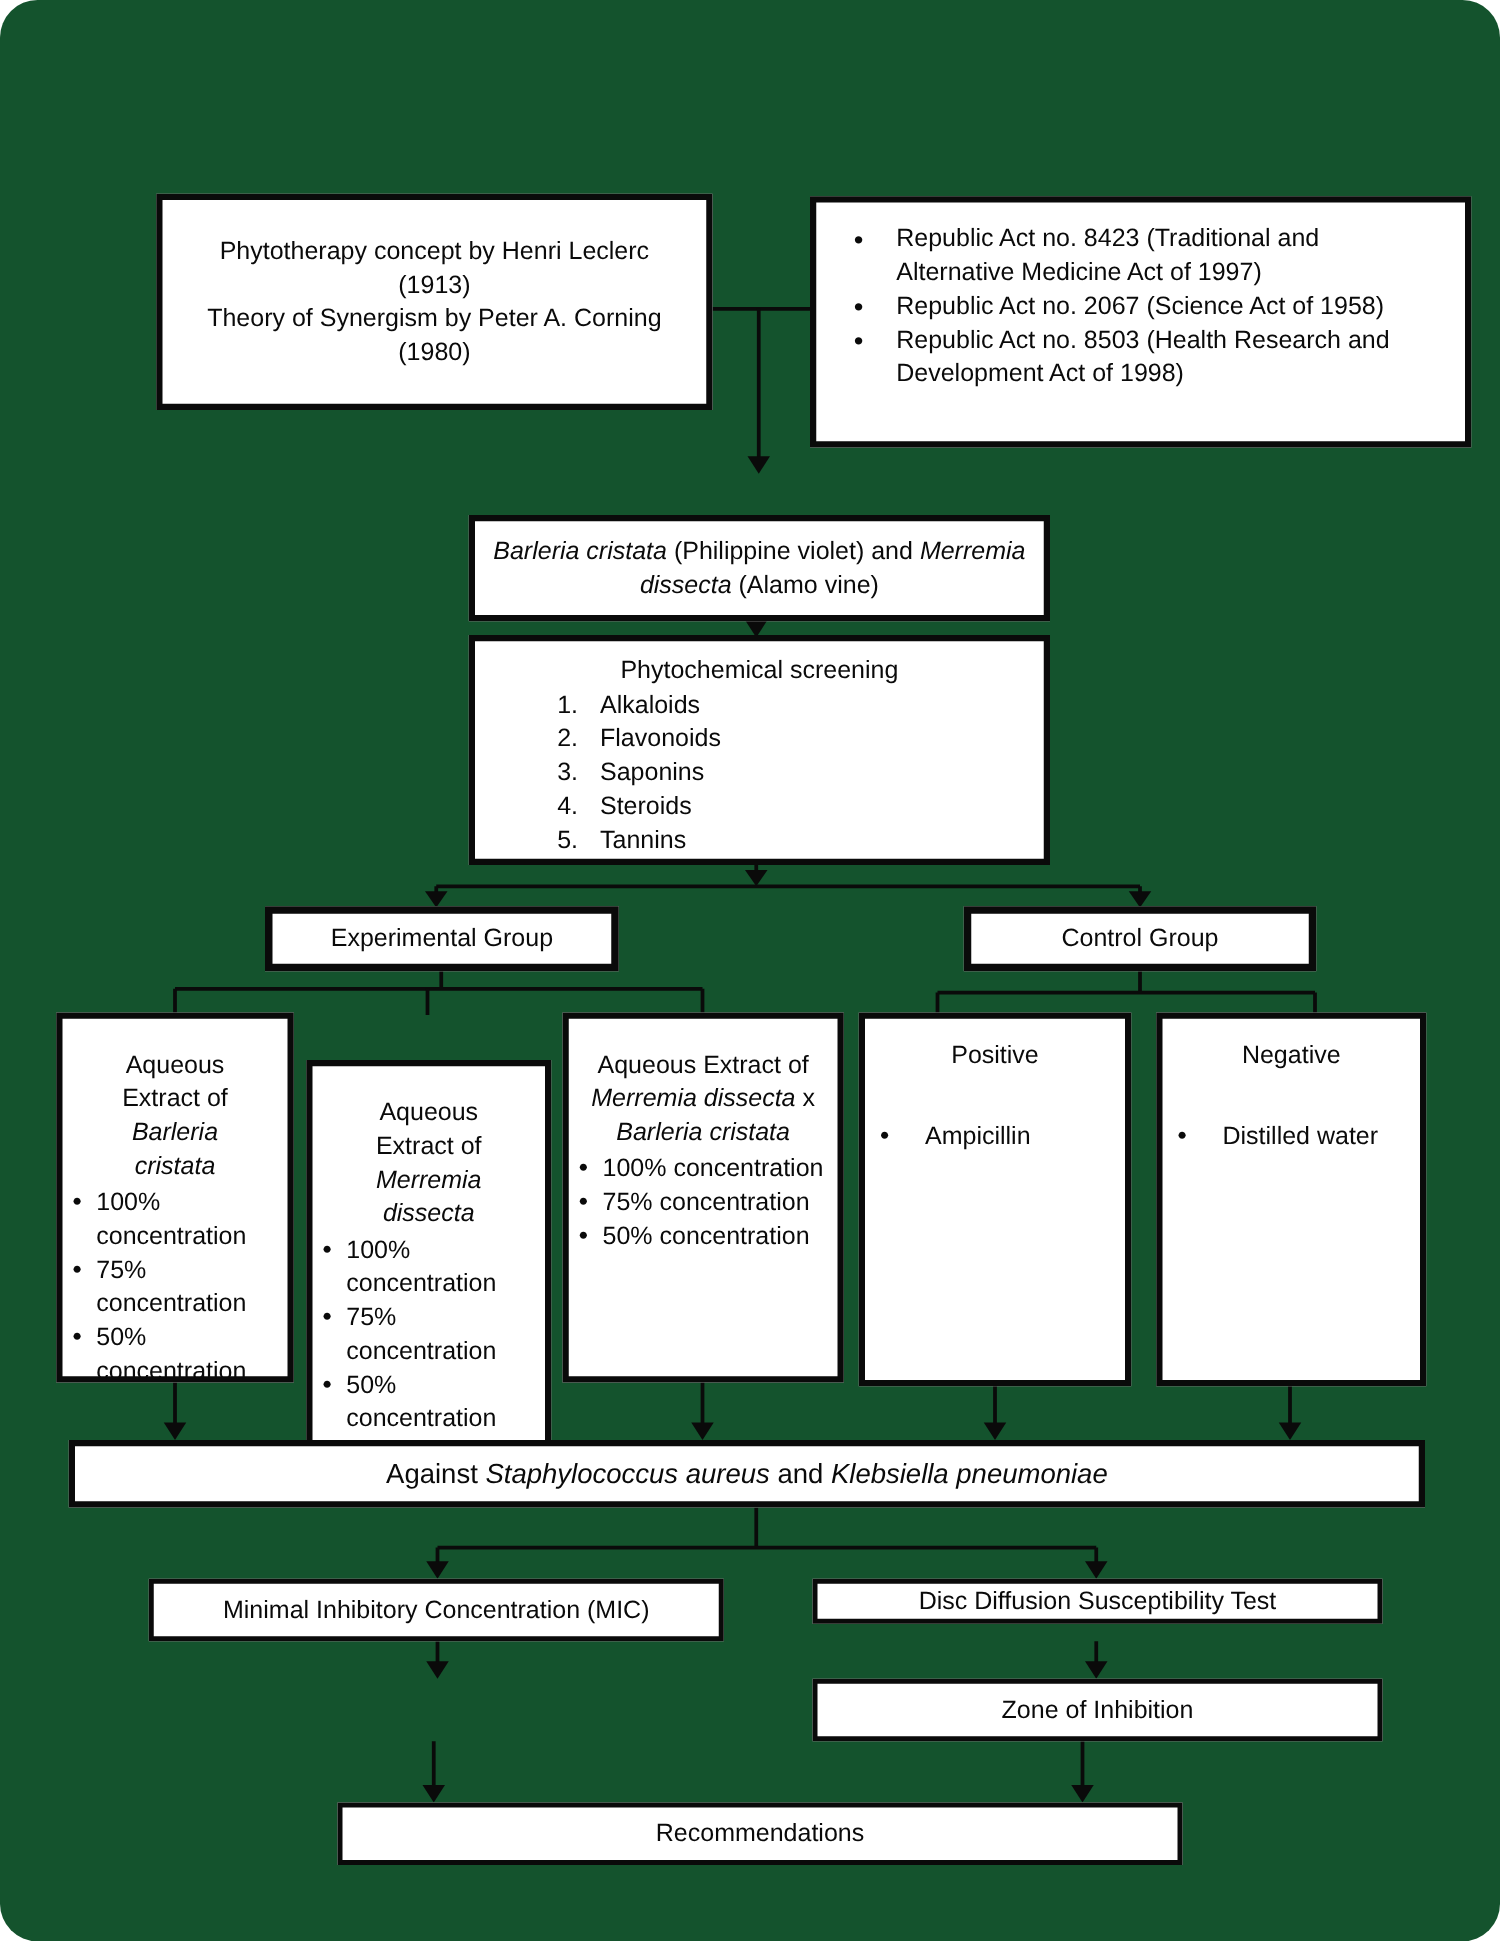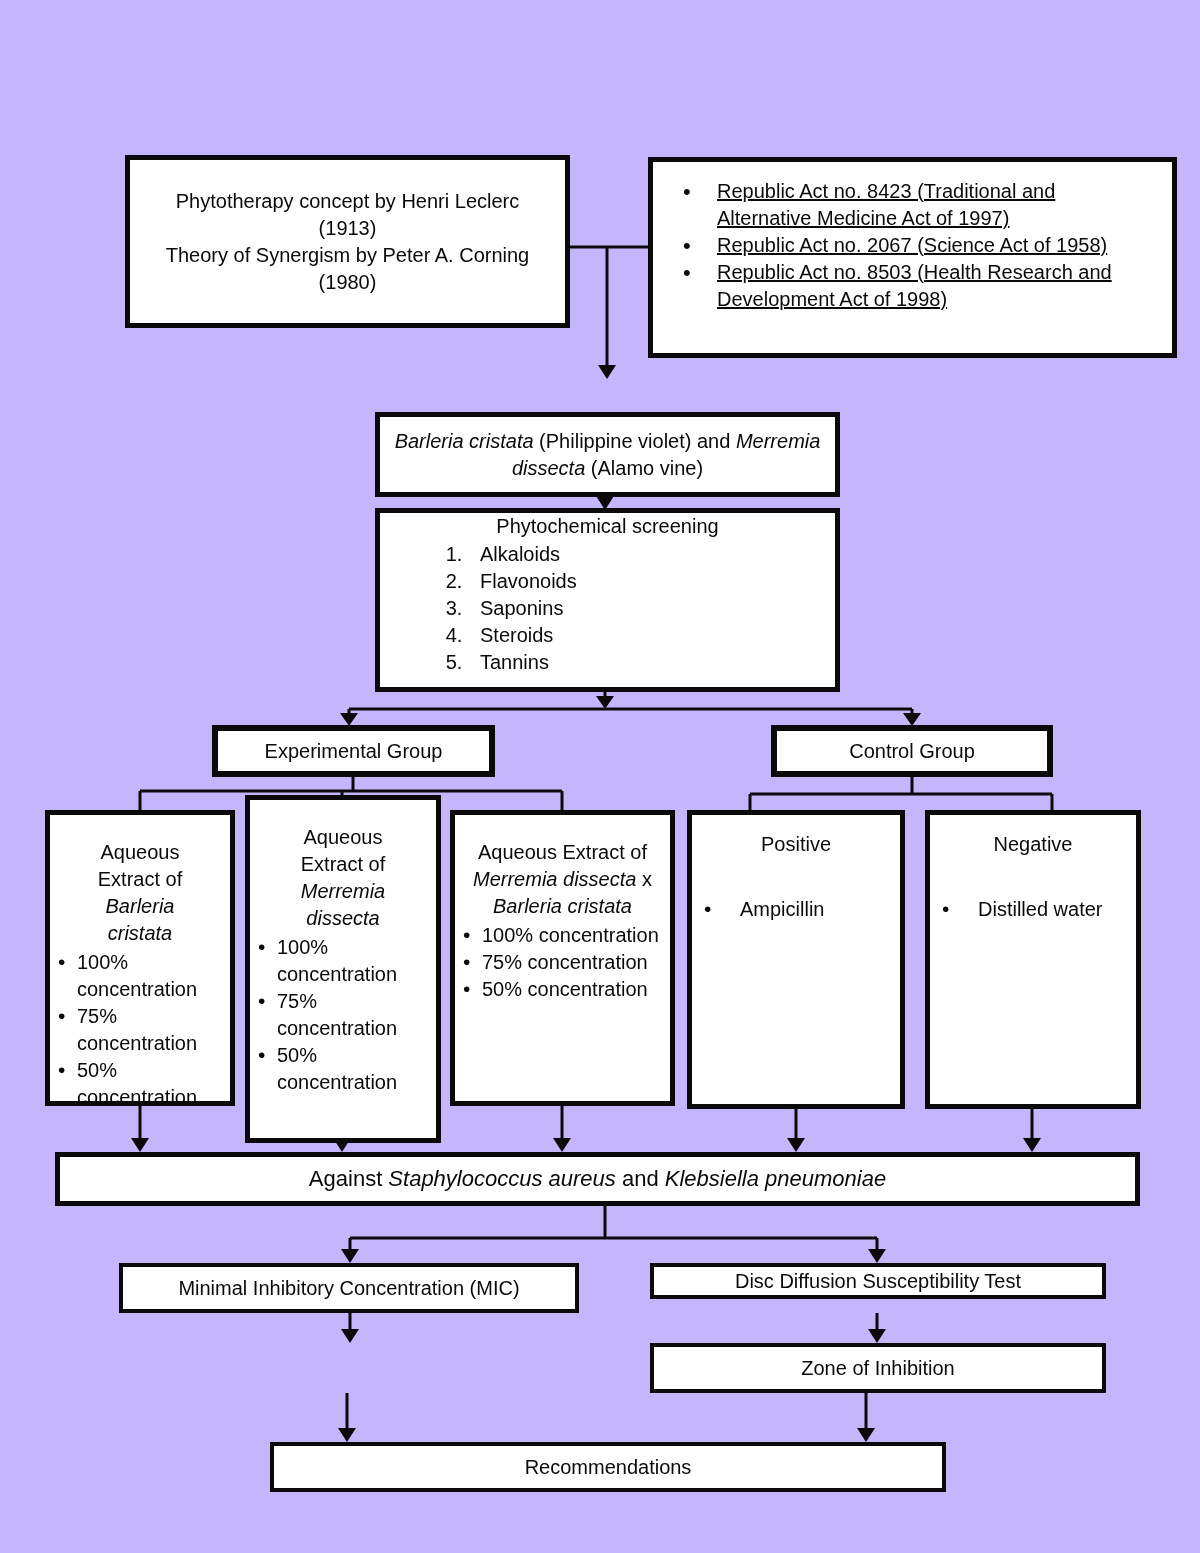--- a/index.html
+++ b/index.html
@@ -1,46 +1,47 @@
 <!DOCTYPE html>
 <html><head>
 <meta charset="utf-8">
 <style>
   html,body{margin:0;padding:0;background:#ffffff;}
   #canvas{
     position:relative;
     width:1200px;height:1553px;
-    background:#c4b5fd;
+    background:#14532d;
     font-family:"Liberation Sans", sans-serif;
     color:#0a0a0a;
     overflow:hidden;
+    border-radius:30px;
   }
   .box{
     position:absolute;
     box-sizing:border-box;
     border:5px solid #0a0a0a;
     background:#ffffff;
     font-size:20px;
     line-height:1.35;
   }
   .thin{border-width:4px;}
   .center-flex{display:flex;flex-direction:column;justify-content:center;align-items:center;text-align:center;}
   .it{font-style:italic;}
   p{margin:0;}
   ul,ol{margin:0;}
   
   .theory p{max-width:385px;}
   
-  .acts ul{list-style:none;padding:16px 18px 0 0;margin:0;text-decoration:underline;}
+  .acts ul{list-style:none;padding:16px 18px 0 0;margin:0;}
   .acts li{position:relative;padding-left:64px;text-align:left;}
   .acts li::before{content:"\2022";position:absolute;left:30px;top:-1px;font-size:22px;}
   
   .plants p{max-width:430px;}
   
-  .screening{}
+  .screening{padding-top:10px;}
   .screening .title{text-align:center;}
   .screening ol{padding-left:88px;margin-top:1px;}
   .screening li{padding-left:12px;}
   
   .col{padding-top:20px;}
   .col .title{text-align:center;margin:4px auto 0;}
   .t-narrow1{max-width:114px;}
   .t-narrow2{max-width:124px;}
   .t-wide{max-width:196px;}
   .col ul{list-style:none;padding:2px 4px 0 0;}
@@ -157,21 +158,21 @@
 
   <div class="box col" style="left:45px;top:810px;width:190px;height:296px;">
     <p class="title t-narrow1"><span>Aqueous Extract of </span><span class="it">Barleria cristata</span></p>
     <ul>
       <li>100% concentration</li>
       <li>75% concentration</li>
       <li>50% concentration</li>
     </ul>
   </div>
 
-  <div class="box col" style="left:245px;top:795px;width:196px;height:348px;">
+  <div class="box col" style="left:245px;top:848px;width:196px;height:348px;">
     <p class="title t-narrow2"><span>Aqueous Extract of </span><span class="it">Merremia dissecta</span></p>
     <ul>
       <li>100% concentration</li>
       <li>75% concentration</li>
       <li>50% concentration</li>
     </ul>
   </div>
 
   <div class="box col" style="left:450px;top:810px;width:225px;height:296px;">
     <p class="title t-wide"><span>Aqueous Extract of </span><span class="it">Merremia dissecta</span><span> x </span><span class="it">Barleria cristata</span></p>

